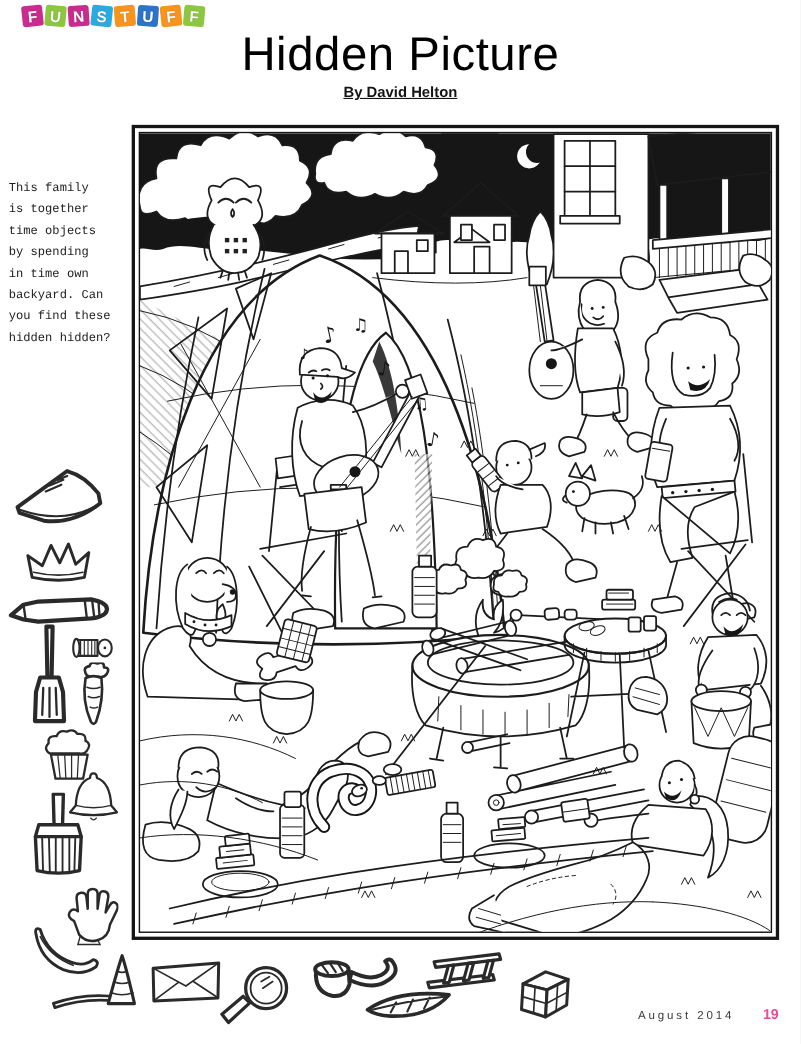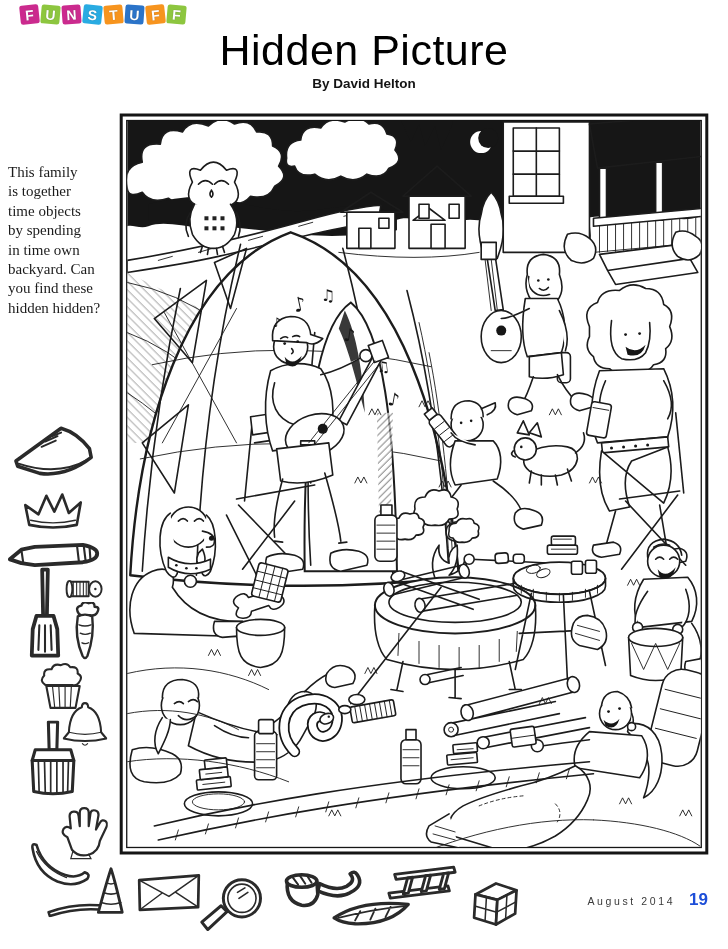--- a/index.html
+++ b/index.html
@@ -7,42 +7,42 @@
         font-family:"Liberation Sans",sans-serif;overflow:hidden;}
   
   .logo{position:absolute;top:5px;left:20px;display:flex;gap:2px;}
   .tile{width:19px;height:19px;display:flex;align-items:center;justify-content:center;
         font-weight:bold;font-size:14px;color:#fff;border-radius:2.5px;
         text-shadow:0 0 1px rgba(0,0,0,.4);}
   
   .title{position:absolute;top:26px;left:0;width:728px;text-align:center;
          font-size:43px;letter-spacing:.5px;color:#000000;font-weight:normal;}
   .byline{position:absolute;top:76px;left:0;width:728px;text-align:center;
-          font-size:13.5px;font-weight:bold;color:#141414;}
+          font-size:13.5px;font-weight:bold;color:#141414;text-decoration:underline;}
   
   .intro{position:absolute;left:8px;top:163px;width:106px;
-         font-family:Liberation Serif, serif;font-size:15px;line-height:19.4px;color:#1b1b1b;}
+         font-family:Liberation Mono, monospace;font-size:11px;line-height:19.4px;color:#1b1b1b;}
   
   .obj{position:absolute;}
   .obj svg{width:100%;height:100%;display:block;}
   .icon-stroke{fill:#fff;stroke:#2a2a2a;stroke-width:4;stroke-linejoin:round;stroke-linecap:round;}
   .icon-thin{fill:none;stroke:#2a2a2a;stroke-width:2.2;stroke-linecap:round;}
   .defs{position:absolute;width:0;height:0;overflow:hidden;}
   
   .pic{position:absolute;left:118px;top:112px;width:592px;height:744px;}
   .pic svg{width:100%;height:100%;display:block;}
   .k{fill:none;stroke:#1c1c1c;stroke-width:1.6;stroke-linecap:round;stroke-linejoin:round;}
   .kf{fill:#fff;stroke:#1c1c1c;stroke-width:1.6;stroke-linecap:round;stroke-linejoin:round;}
   .kb{fill:#161616;stroke:none;}
   .kt{fill:none;stroke:#1c1c1c;stroke-width:.9;stroke-linecap:round;}
   .mn{font-family:"DejaVu Sans",sans-serif;fill:#161616;}
   
-  .footer{position:absolute;top:890px;right:20px;display:flex;align-items:baseline;gap:14px;justify-content:space-between;}
+  .footer{position:absolute;top:914px;right:20px;display:flex;align-items:baseline;gap:26px;justify-content:space-between;}
   .issue{font-size:10.5px;letter-spacing:2.6px;color:#3a3a3a;}
-  .pageno{font-size:17px;font-weight:bold;color:#1d4ed8;}
+  .pageno{font-size:13px;font-weight:bold;color:#ec4899;}
 </style>
 </head>
 <body>
 
 <div class="page">
 
   <div class="logo">
       <span class="tile" style="background: rgb(203, 42, 142); transform: rotate(-6deg);">F</span>
       <span class="tile" style="background: rgb(141, 198, 63); transform: rotate(5deg);">U</span>
       <span class="tile" style="background: rgb(203, 42, 142); transform: rotate(-4deg);">N</span>

